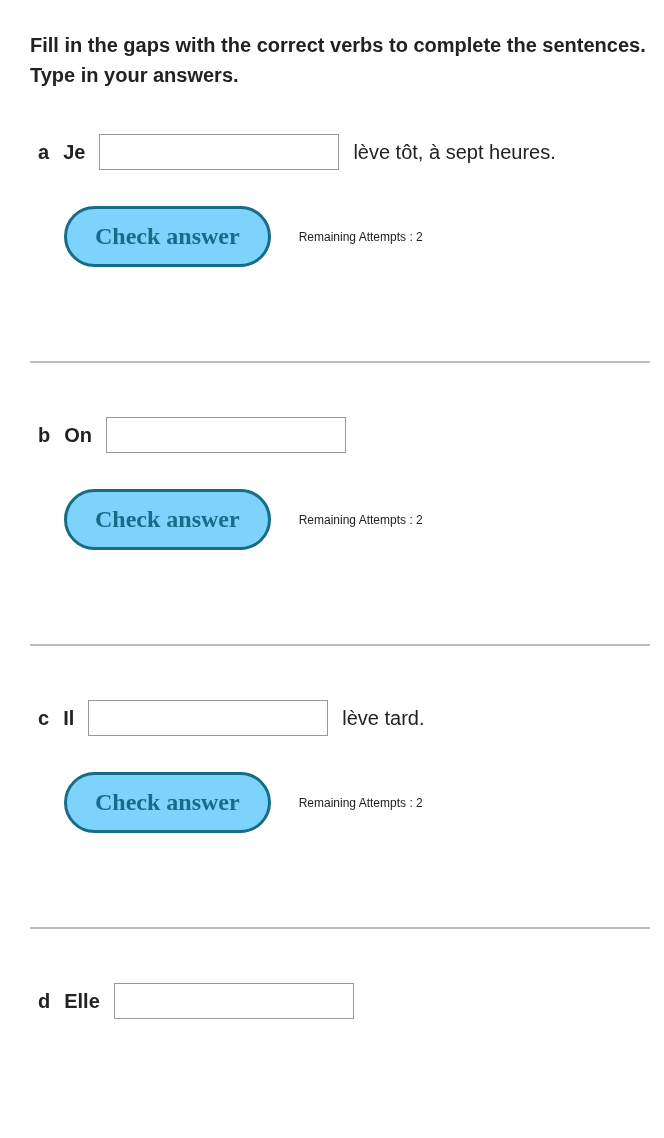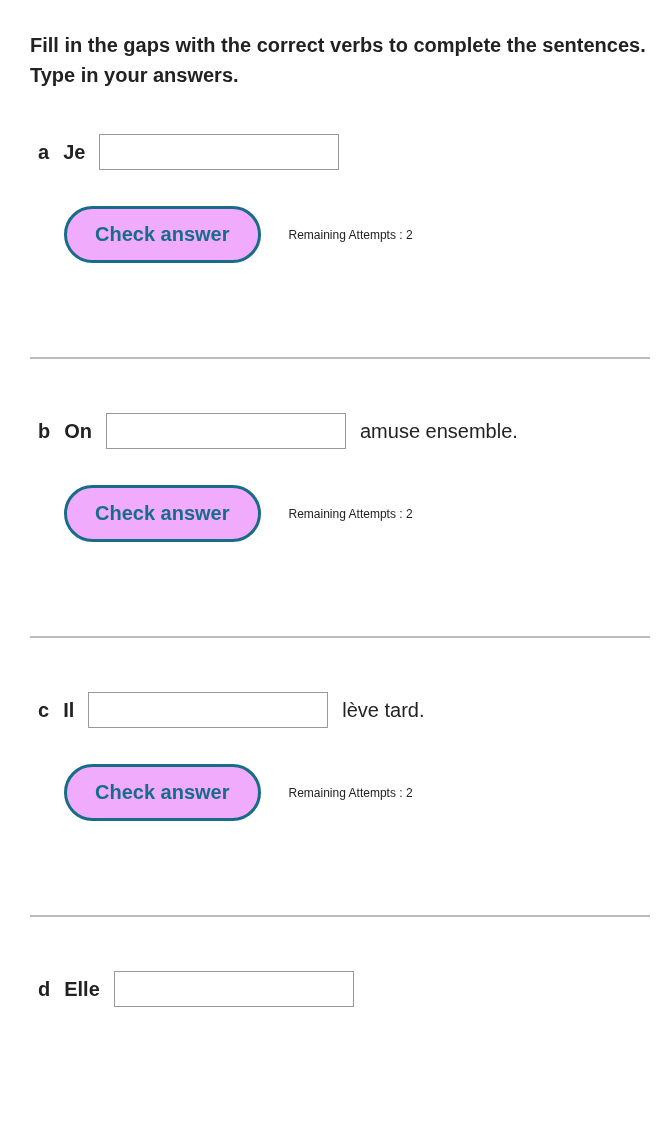--- a/index.html
+++ b/index.html
@@ -49,28 +49,29 @@
     }
     .check-row {
       display: flex;
       align-items: center;
       gap: 20px;
       margin-left: 30px;
       margin-bottom: 90px;
     }
     .check-btn {
       border: 3px solid #176c88;
-      background: #f0abfc;
+      background: #7dd3fc;
       color: #176c88;
       font-weight: bold;
-      font-size: 20px;
+      font-size: 24px;
       padding: 14px 28px;
       border-radius: 36px;
       cursor: pointer;
       white-space: nowrap;
+      font-family: Liberation Serif, serif;
     }
     .remaining {
       font-size: 12px;
       color: #222;
     }
     .divider {
       border: none;
       border-top: 2px solid #bdbdbd;
       margin-bottom: 50px;
     }
@@ -78,35 +79,35 @@
 </head>
 <body>
 
 <div class="instructions">Fill in the gaps with the correct verbs to complete the sentences. Type in your answers.</div>
 
 <div class="question">
   <div class="sentence">
     <span class="label">a</span>
     <span class="subject">Je</span>
     <input type="text" class="answer-input" style="">
+    <span class="suffix">lève tôt, à sept heures.</span>
   </div>
   <div class="check-row">
     <button class="check-btn">Check answer</button>
     <span class="remaining">Remaining Attempts : 2</span>
   </div>
 </div>
 
 <hr class="divider">
 
 <div class="question">
   <div class="sentence">
     <span class="label">b</span>
     <span class="subject">On</span>
     <input type="text" class="answer-input" style="">
-    <span class="suffix">amuse ensemble.</span>
   </div>
   <div class="check-row">
     <button class="check-btn">Check answer</button>
     <span class="remaining">Remaining Attempts : 2</span>
   </div>
 </div>
 
 <hr class="divider">
 
 <div class="question">

